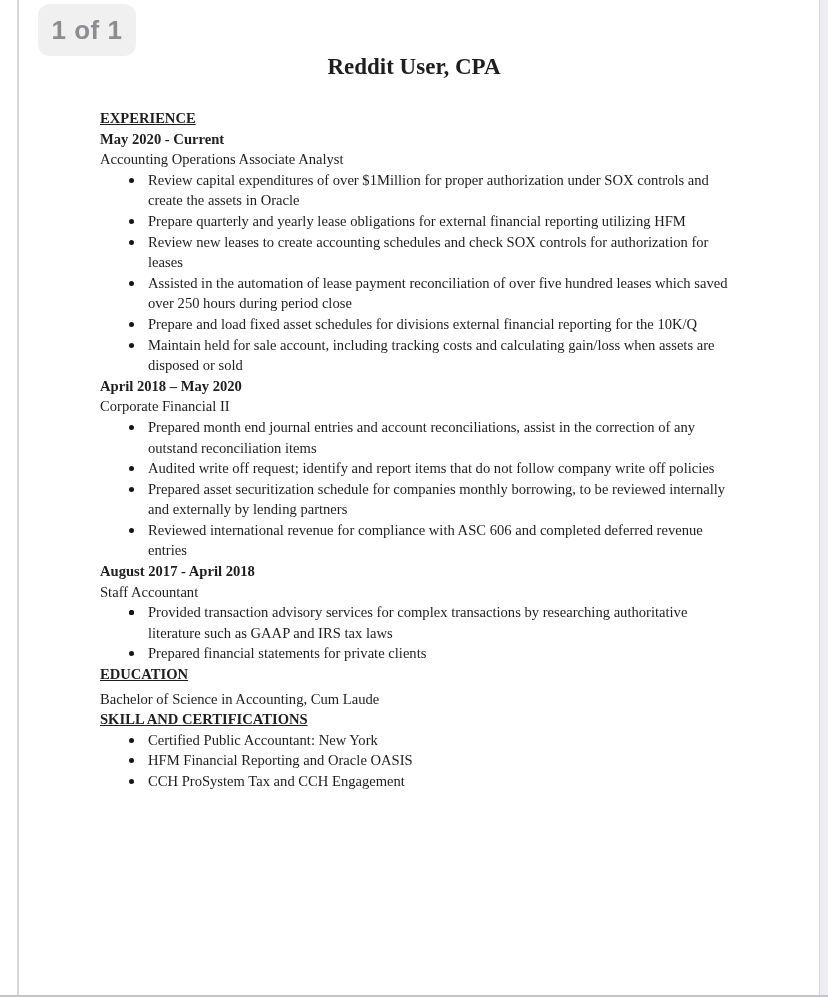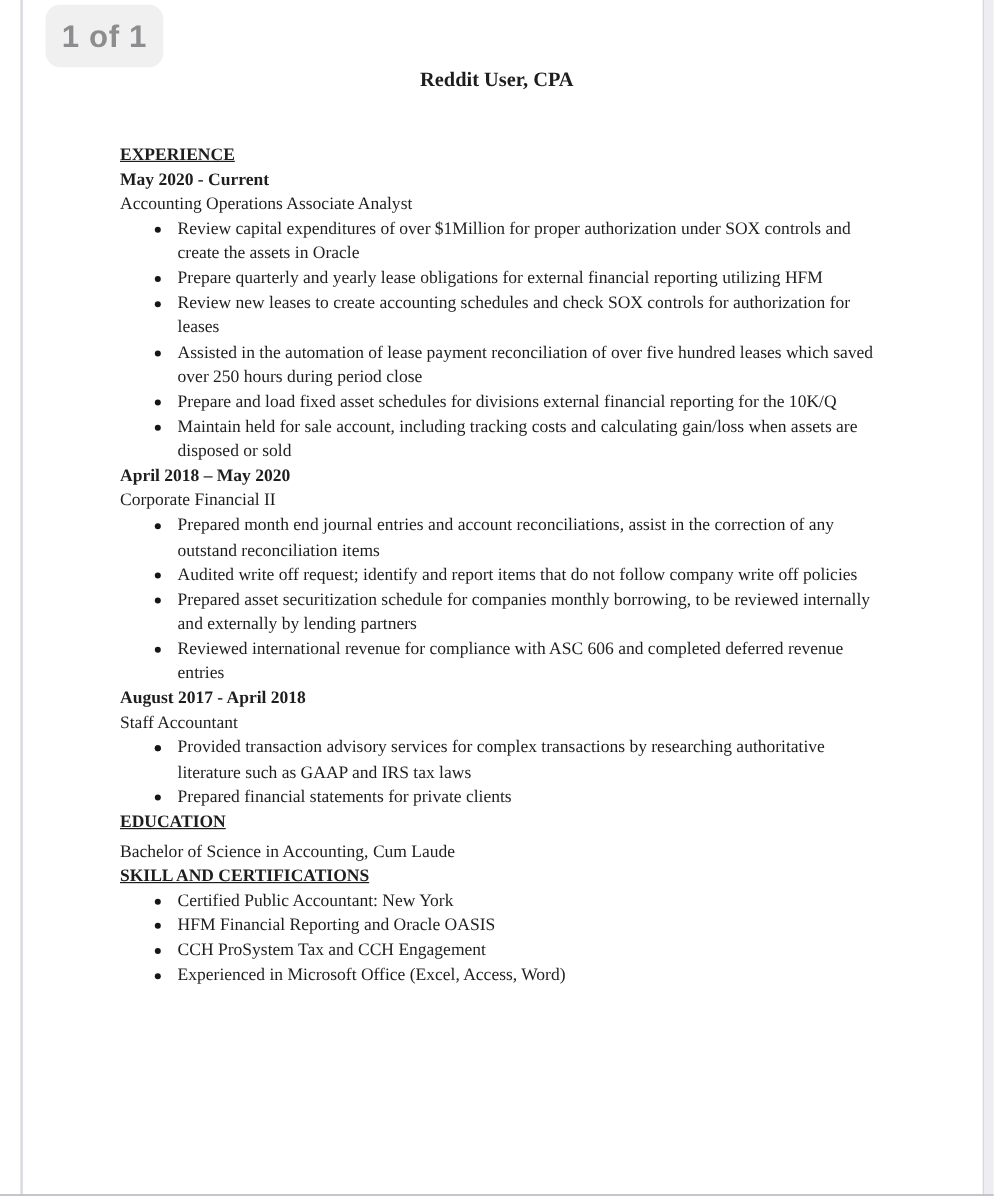--- a/index.html
+++ b/index.html
@@ -46,29 +46,29 @@
   
   .doc {
     position: absolute; left: 100px; top: 0;
     width: 628px;
     font-size: 14.6px;
     line-height: 20.6px;
   }
   .doc-title {
     margin: 56px 0 0 0;
     text-align: center;
-    font-size: 17px;
+    font-size: 23px;
     line-height: 22px;
     font-weight: 700;
   }
   .sec-heading {
     font-weight: 700;
     text-decoration: underline;
   }
-  .sec-heading.first { margin-top: 41px; }
+  .sec-heading.first { margin-top: 30px; }
   .date-line {
     font-weight: 700;
     white-space: nowrap;
   }
   .job-title { font-weight: 400; }
   .bullet {
     position: relative;
     padding-left: 48px;
   }
   .bullet .dot {
@@ -172,19 +172,15 @@
       <span>Certified Public Accountant: New York</span>
     </div>
     <div class="bullet">
       <span class="dot"></span>
       <span>HFM Financial Reporting and Oracle OASIS</span>
     </div>
     <div class="bullet">
       <span class="dot"></span>
       <span>CCH ProSystem Tax and CCH Engagement</span>
     </div>
-    <div class="bullet">
-      <span class="dot"></span>
-      <span>Experienced in Microsoft Office (Excel, Access, Word)</span>
-    </div>
   </div>
 
 </div>
 
 </body></html>

